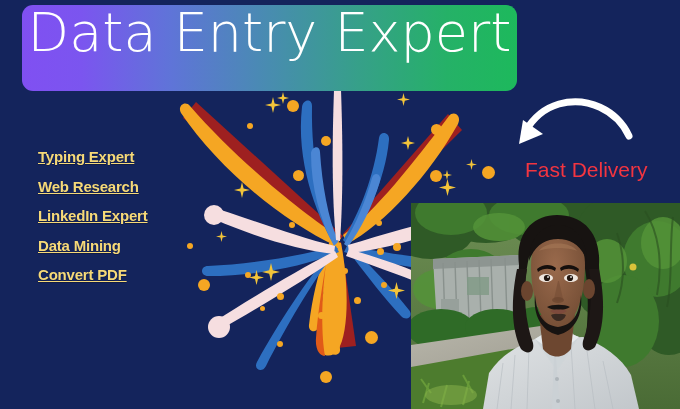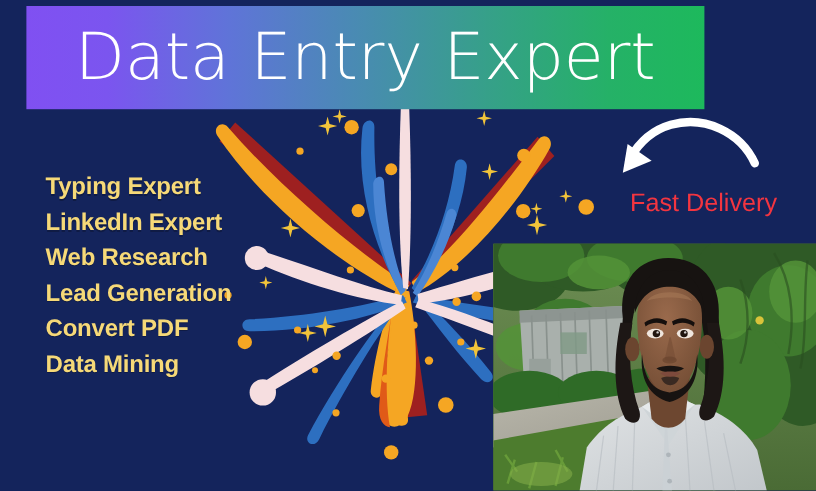--- a/index.html
+++ b/index.html
@@ -8,39 +8,41 @@
     font-family:"Liberation Sans", sans-serif;
     background:#14245c;
   }
   #poster{
     position:relative;width:680px;height:409px;
     background:#14245c;overflow:hidden;
   }
 
   
   #title-banner{
-    position:absolute;left:22px;top:5px;width:565px;height:86px;
+    position:absolute;left:22px;top:5px;width:495px;height:86px;
     background:linear-gradient(90deg,#8050f2 0%,#7b55ef 12%,#5f74d8 30%,#4a8ab4 48%,#36a089 68%,#25b167 86%,#1db95c 100%);
-    display:flex;align-items:center;justify-content:center;
+    display:flex;justify-content:center;
     z-index:6;
+    border-radius:11px;
   }
   #title-text{
     color:#ffffff;font-size:54px;line-height:56px;font-weight:300;
     letter-spacing:0px;white-space:nowrap;
     font-family:"DejaVu Sans","Liberation Sans",sans-serif;
   }
 
   
   #service-list{
     position:absolute;left:38px;top:142px;z-index:7;
   }
   .service-item{
-    color:#f6d978;font-size:20px;line-height:29.5px;font-weight:bold;
+    color:#f6d978;font-size:15px;line-height:29.5px;font-weight:bold;
     letter-spacing:-0.2px;white-space:nowrap;
     text-shadow:0 1px 0 rgba(0,0,0,.25);
+    text-decoration:underline;
   }
 
   
   #fast-delivery{
     position:absolute;left:525px;top:158px;z-index:8;
     color:#f33540;font-size:21px;font-weight:normal;white-space:nowrap;
   }
   #delivery-arrow{
     position:absolute;left:505px;top:92px;width:130px;height:62px;z-index:8;
   }
@@ -346,25 +348,24 @@
       <path d="M118 58 C118 34 132 22 147 22 C162 22 176 34 176 58 C170 42 160 36 147 36 C134 36 124 42 118 58 Z" fill="#171311"></path>
     </svg>
   </div>
 
   <div id="title-banner">
     <div id="title-text">Data Entry Expert</div>
   </div>
 
   <div id="service-list">
     <div class="service-item">Typing Expert</div>
+    <div class="service-item">Web Research</div>
     <div class="service-item">LinkedIn Expert</div>
-    <div class="service-item">Web Research</div>
-    <div class="service-item">Lead Generation</div>
+    <div class="service-item">Data Mining</div>
     <div class="service-item">Convert PDF</div>
-    <div class="service-item">Data Mining</div>
   </div>
 
   <div id="delivery-arrow">
     <svg width="130" height="62" viewBox="0 0 130 62" xmlns="http://www.w3.org/2000/svg">
       <path d="M124 44 C112 18 82 4 54 12 C40 16 28 26 20 40" stroke="#ffffff" stroke-width="7" fill="none" stroke-linecap="round"></path>
       <path d="M14 52 L18 28 L38 42 Z" fill="#ffffff"></path>
     </svg>
   </div>
   <div id="fast-delivery">Fast Delivery</div>
 

